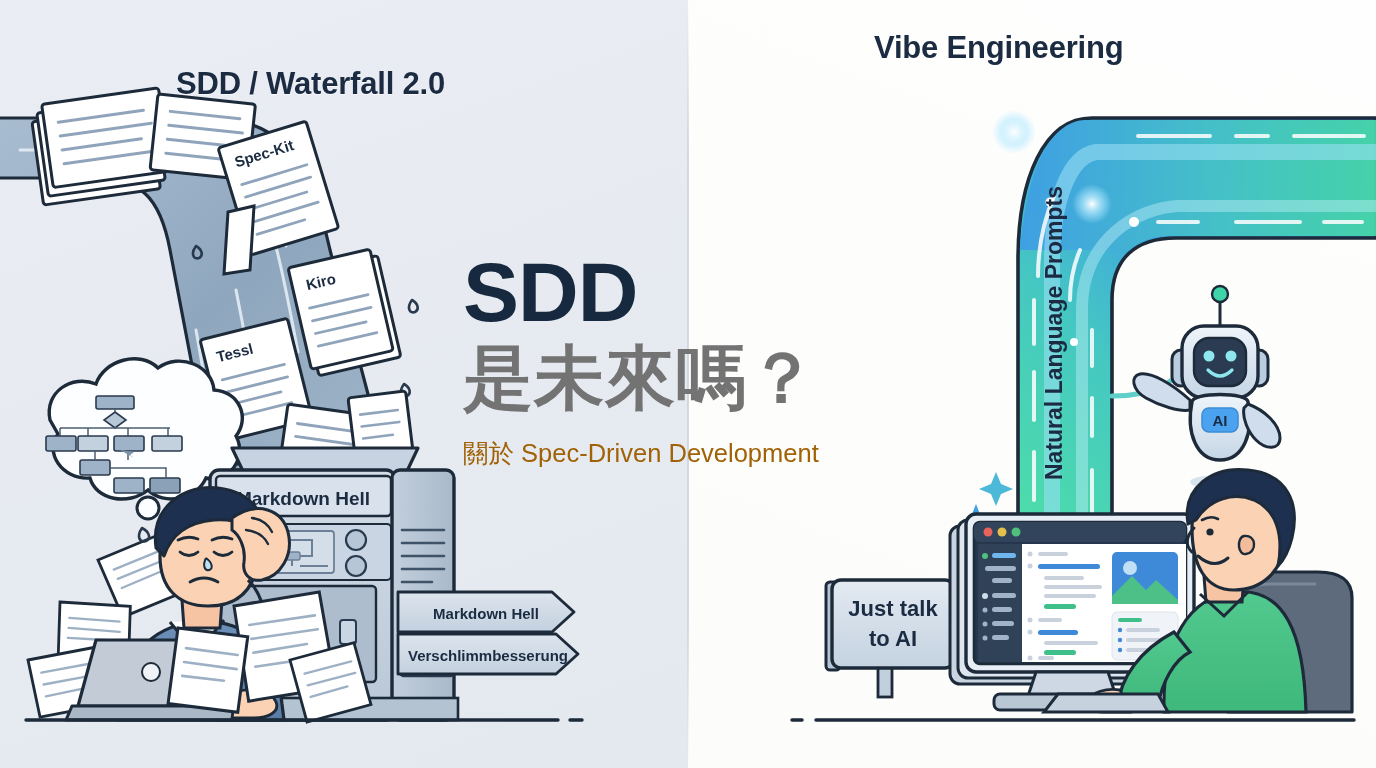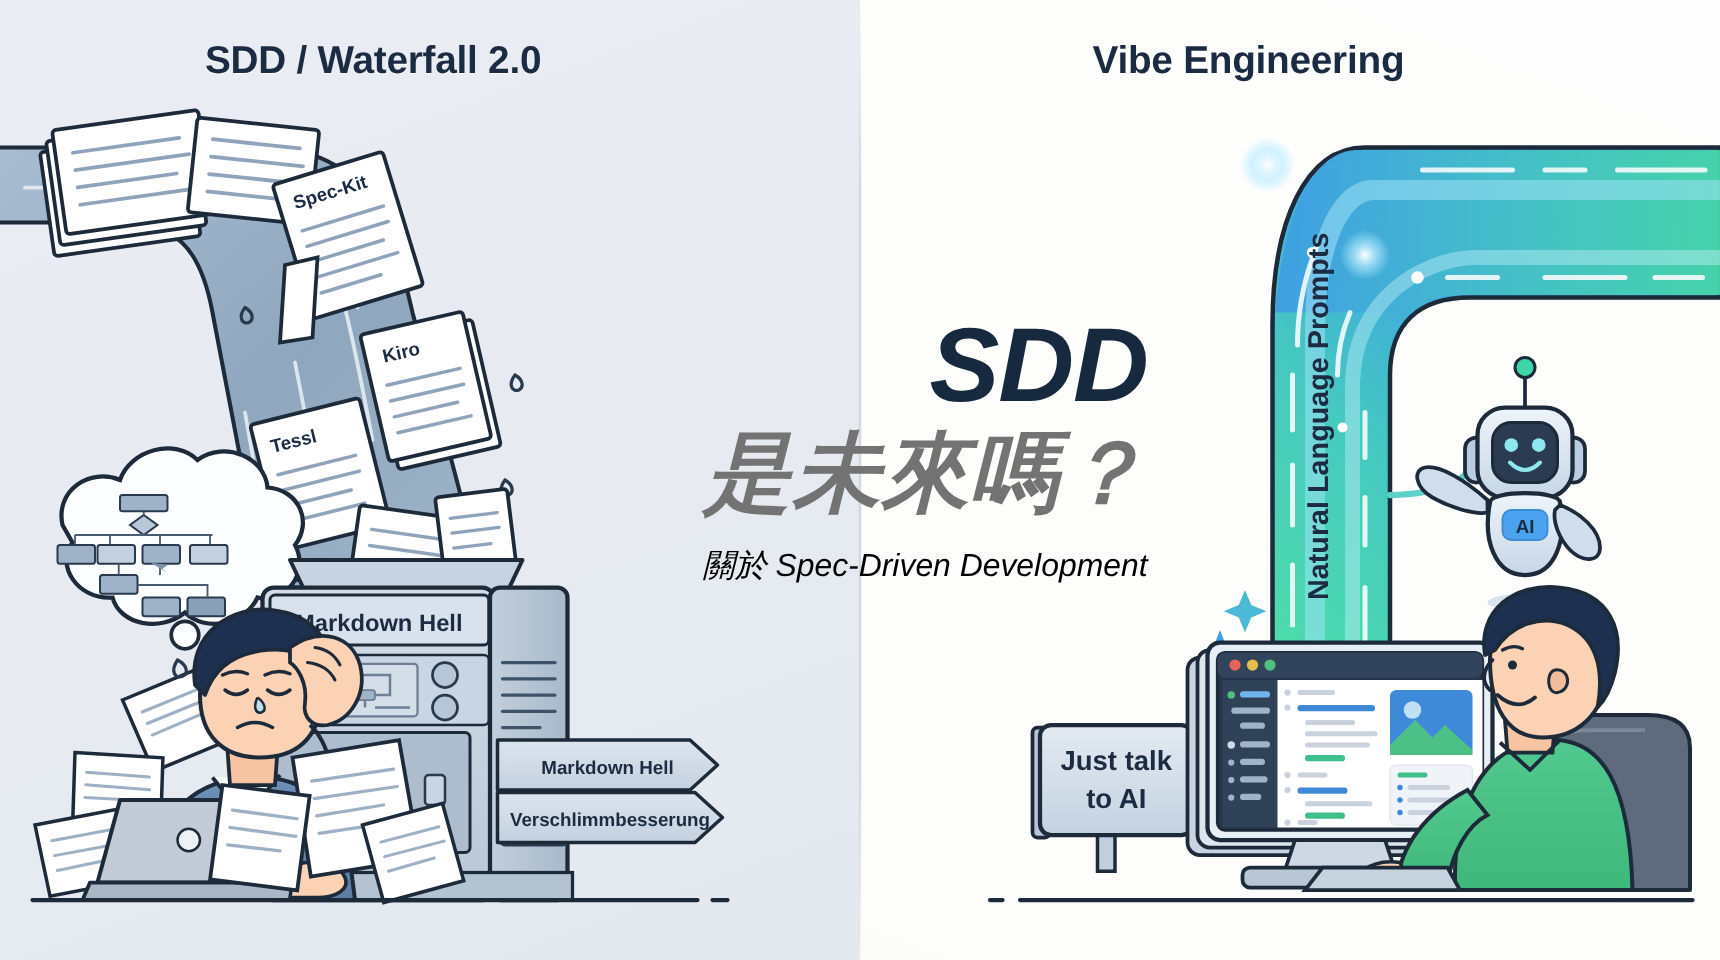--- a/index.html
+++ b/index.html
@@ -17,31 +17,31 @@
     background:linear-gradient(200deg,#fefefe 0%,#fdfdfb 60%,#fcfcfa 100%);}
   #divider{position:absolute;left:687px;top:0;width:2px;height:768px;
     background:linear-gradient(to bottom,rgba(210,216,226,.0),rgba(205,212,223,.85) 20%,rgba(205,212,223,.85) 80%,rgba(210,216,226,0));}
 
   
   .panel-title{
     position:absolute;top:30px;font-size:31px;font-weight:bold;
     color:#1b2b42;letter-spacing:-.2px;white-space:nowrap;
     text-shadow:0 1px 0 rgba(255,255,255,.7);
   }
-  #title-left{left:164px;}
+  #title-left{left:176px;margin-top:36px;}
   #title-right{left:874px;}
 
   
-  #center-block{position:absolute;left:463px;top:252px;width:455px;text-align:right;
-    pointer-events:none;font-style:italic;}
+  #center-block{position:absolute;left:463px;top:252px;width:455px;text-align:left;
+    pointer-events:none;}
   #headline-1{font-size:84px;font-weight:bold;color:#16293f;line-height:.96;
     letter-spacing:-1px;}
   #headline-2{font-size:70px;font-weight:bold;color:#737373;line-height:1.18;
     letter-spacing:1px;margin-top:4px;}
-  #subline{margin-top:16px;font-size:25.5px;color:#000000;line-height:1.42;font-weight:400;}
+  #subline{margin-top:16px;font-size:25.5px;color:#a16207;line-height:1.42;font-weight:400;}
 
   
   svg{display:block;}
   #left-art,#right-art{position:absolute;left:0;top:0;}
 
   .lbl{font-family:"Liberation Sans",sans-serif;font-weight:bold;fill:#1b2b42;}
 </style>
 </head>
 <body>
 

